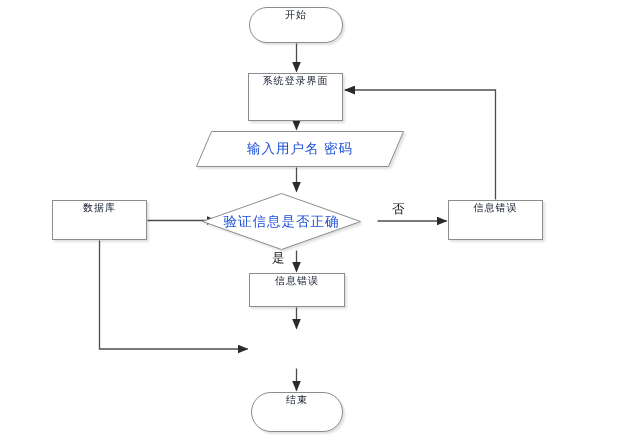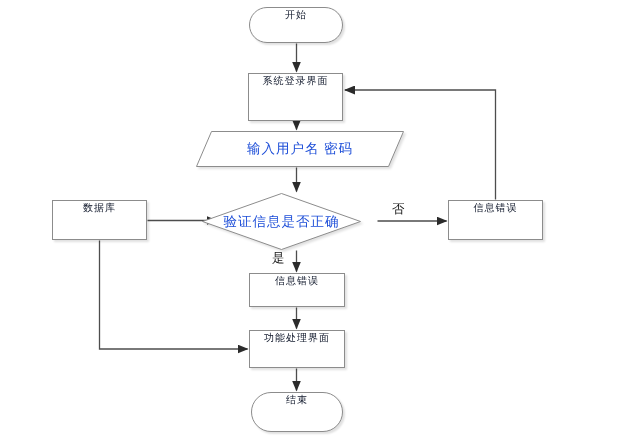--- a/index.html
+++ b/index.html
@@ -91,23 +91,20 @@
   </div>
 
   <div class="node" style="left:448px;top:200px;width:95px;height:40px;">
     <span>信息错误</span>
   </div>
 
   <div class="node" style="left:249px;top:273px;width:96px;height:34px;">
     <span>信息错误</span>
   </div>
 
-  <div class="node" style="left:249px;top:330px;width:96px;height:38px;">
-    <span>功能处理界面</span>
-  </div>
 
   <div class="node terminator" style="left:251px;top:392px;width:92px;height:40px;border-radius:20px;">
     <span>结束</span>
   </div>
 
   <div class="edge-label" style="left:392px;top:201px;">否</div>
   <div class="edge-label" style="left:272px;top:250px;">是</div>
 
 </div>
 

